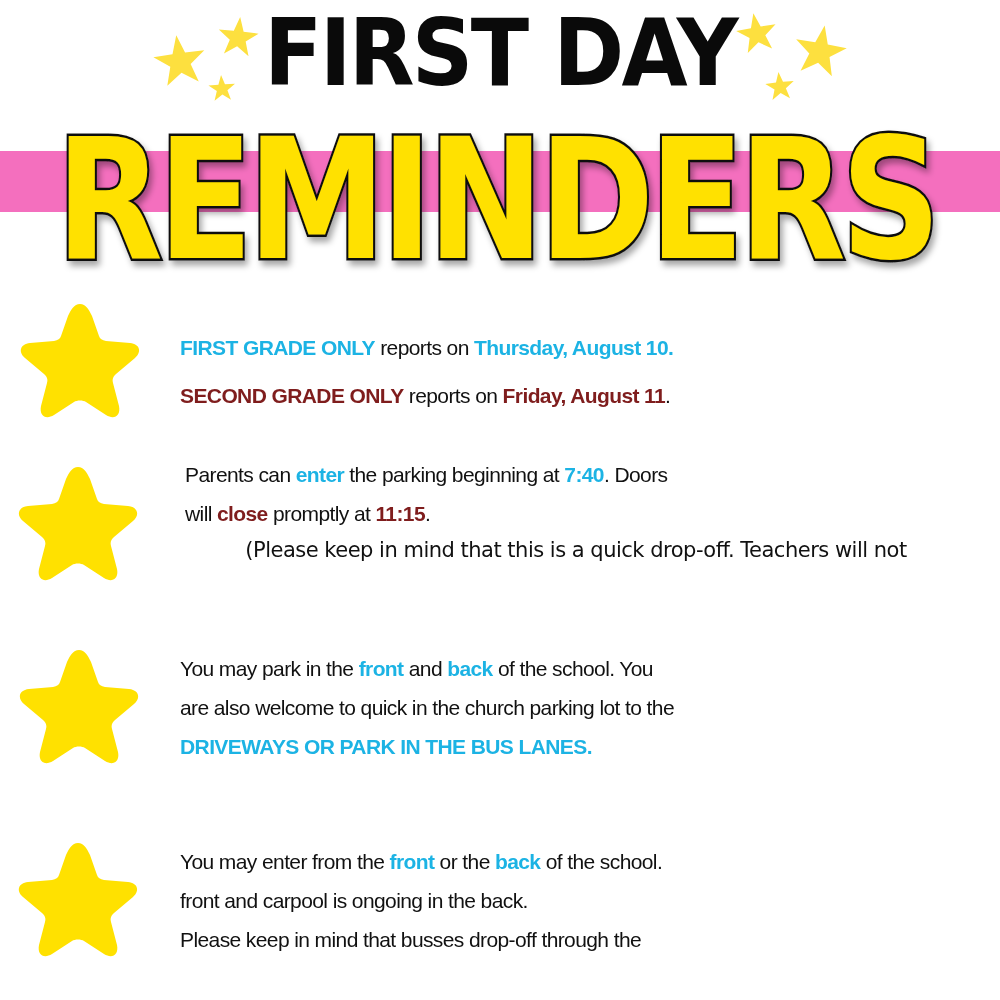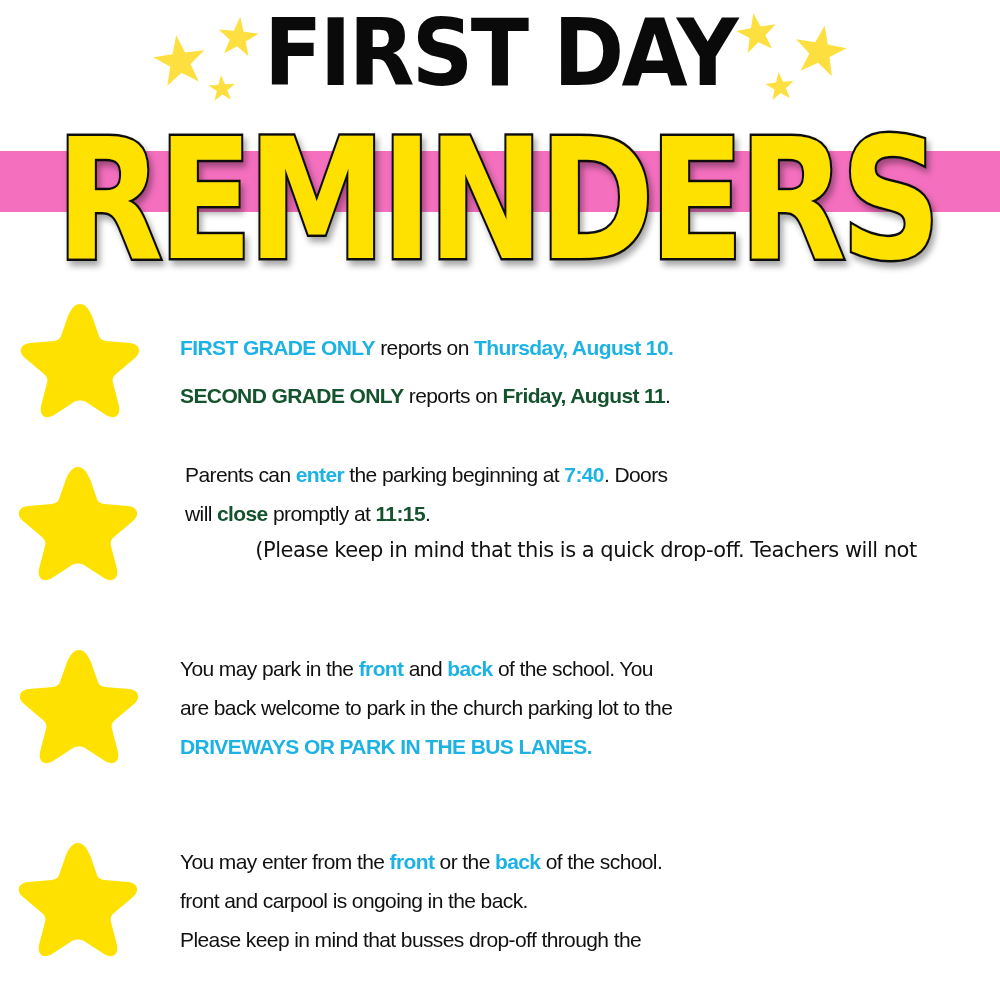--- a/index.html
+++ b/index.html
@@ -26,21 +26,21 @@
   .bullet-star { width: 124px; height: 124px; }
   .bullet-star path { fill: #ffe100; }
 
   
   .para {
     font-family: Liberation Sans, sans-serif; font-size: 21px; line-height: 39px;
     color: #111; white-space: nowrap; letter-spacing: -0.6px;
   }
   .b { font-weight: bold; }
   .blue { color: #1cb3e4; }
-  .pink { color: #14532d; }
+  .pink { color: #7f1d1d; }
   .note {
     font-size: 21px; line-height: 32px; text-align: center; color: #111;
     white-space: nowrap; letter-spacing: -0.5px;
   }
 </style>
 </head>
 <body>
 
 <svg class="abs" style="left:0;top:0;width:1000px;height:110px;" viewBox="0 0 1000 110">
   <defs>
@@ -102,29 +102,29 @@
 </div>
 
 <div class="abs para" style="left:185px;top:455px;">
   <div>
     <span>Parents can </span><span class="b blue">enter</span><span> the parking beginning at </span><span class="b blue">7:40</span><span>. Doors</span>
   </div>
   <div>
     <span>will </span><span class="b pink">close</span><span> promptly at </span><span class="b pink">11:15</span><span>.</span>
   </div>
 </div>
-<div class="abs note" style="left:186px;top:534px;width:800px;text-align:center;">
+<div class="abs note" style="left:176px;top:534px;width:800px;text-align:center;">
   <div>(Please keep in mind that this is a quick drop-off. Teachers will not</div>
 </div>
 
 <div class="abs para" style="left:180px;top:649px;">
   <div>
     <span>You may park in the </span><span class="b blue">front</span><span> and </span><span class="b blue">back</span><span> of the school. You</span>
   </div>
-  <div>are back welcome to park in the church parking lot to the</div>
+  <div>are also welcome to quick in the church parking lot to the</div>
   <div class="b blue">DRIVEWAYS OR PARK IN THE BUS LANES.</div>
 </div>
 
 <div class="abs para" style="left:180px;top:842px;">
   <div>
     <span>You may enter from the </span><span class="b blue">front</span><span> or the </span><span class="b blue">back</span><span> of the school.</span>
   </div>
   <div>front and carpool is ongoing in the back.</div>
   <div>Please keep in mind that busses drop-off through the</div>
 </div>

